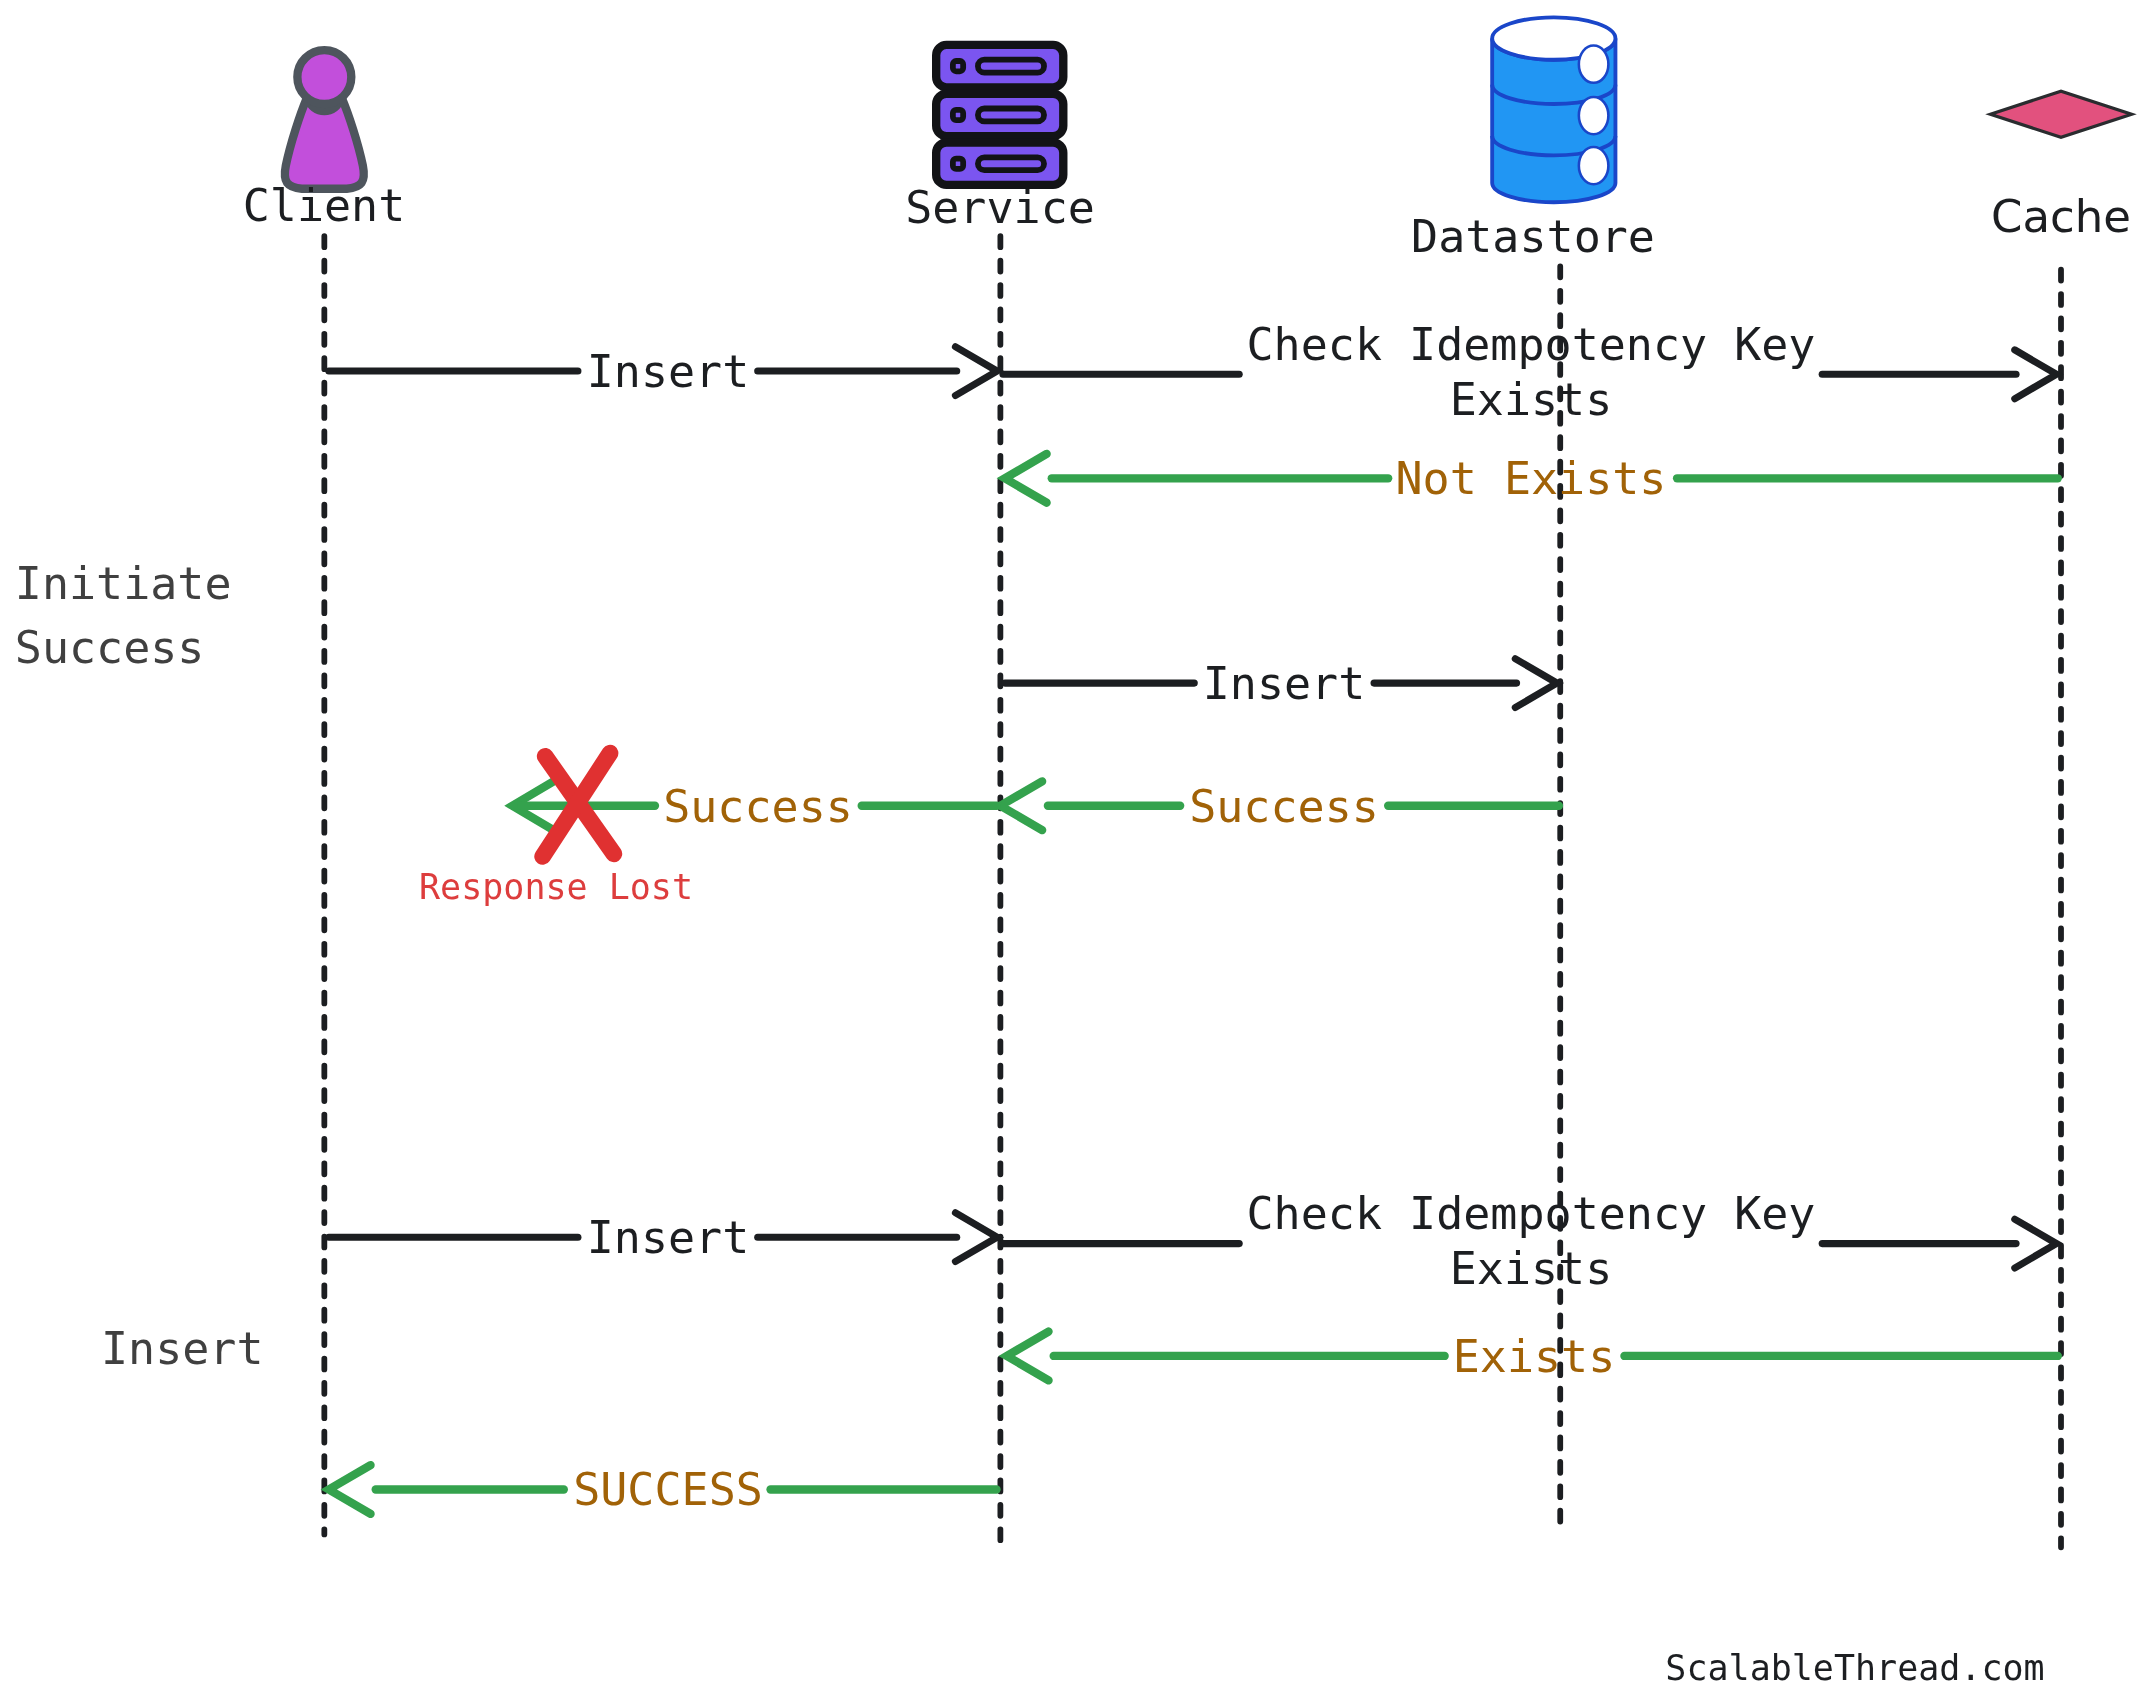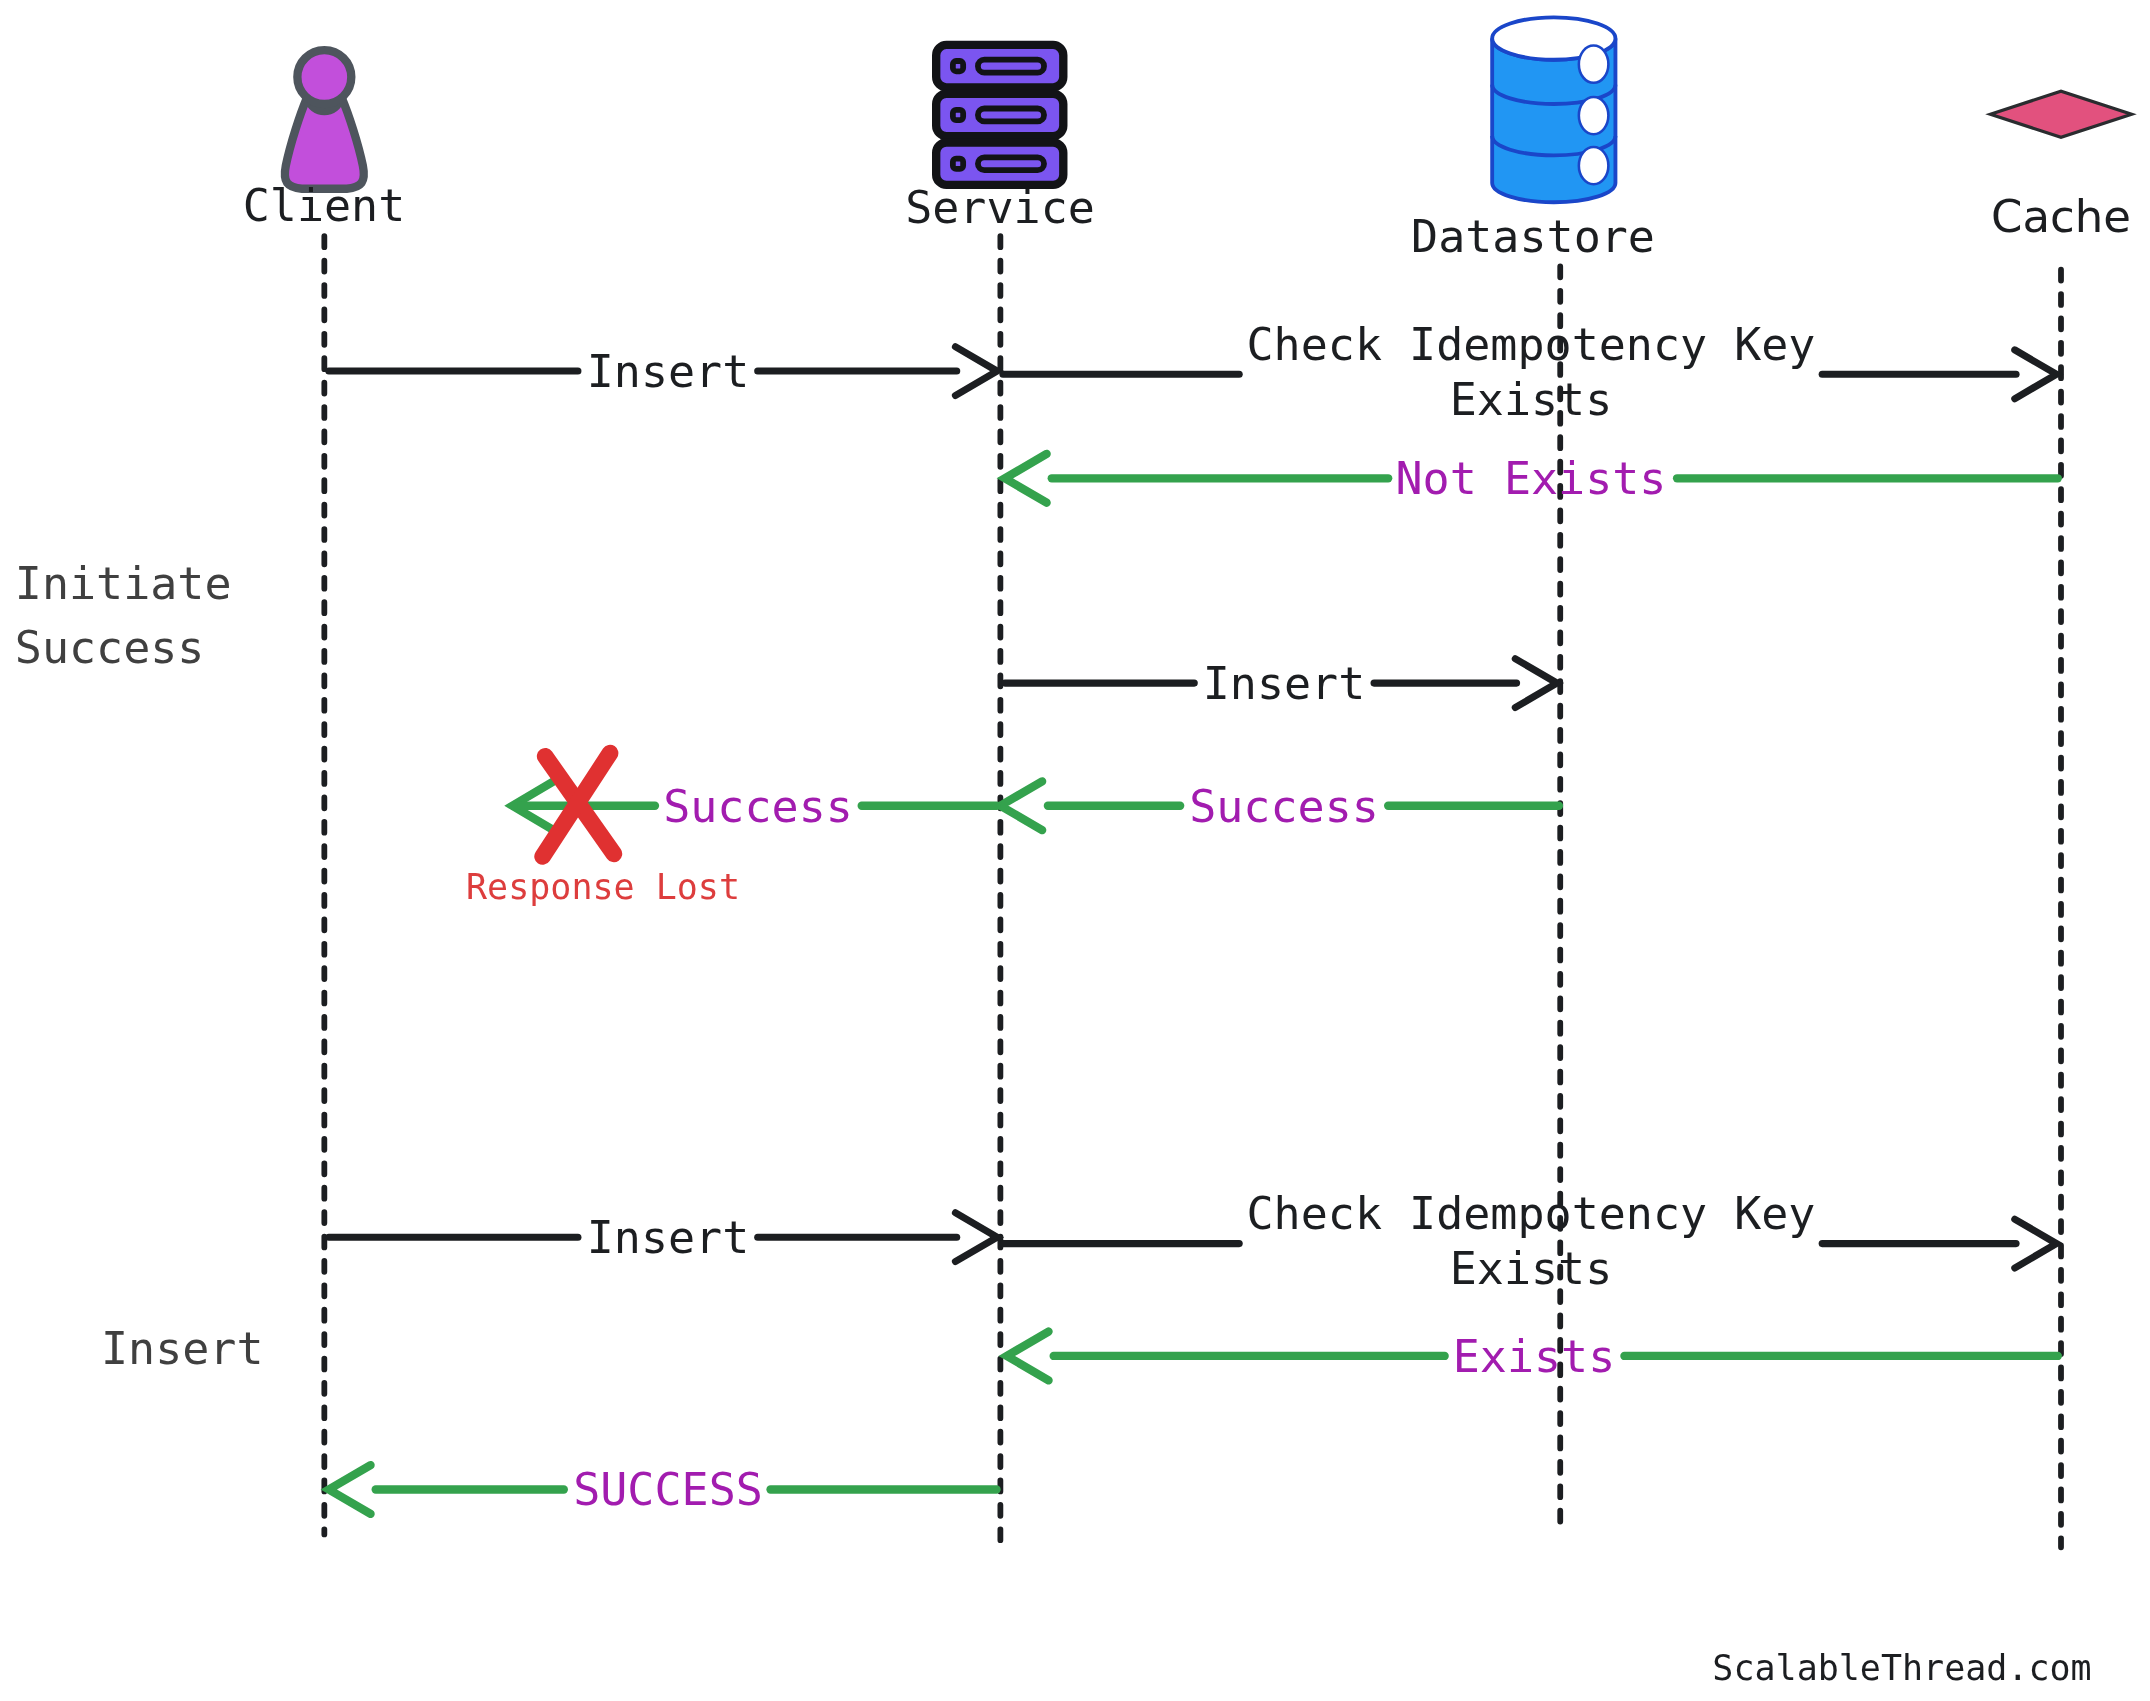--- a/index.html
+++ b/index.html
@@ -8,24 +8,24 @@
     overflow:hidden;
     font-family:"DejaVu Sans Mono","Liberation Mono",monospace;
     border-radius:19px;
   }
   .layer { position:absolute; left:0; top:0; }
   .lbl {
     position:absolute; transform:translate(-50%,-50%);
     font-size:45px; color:#1C1E21; white-space:nowrap; line-height:55px;
     text-align:center;
   }
-  .green { color:#a21caf;text-align:right; }
+  .green { color:#a16207;text-align:right; }
   .red   { color:#DD3D3D; }
   .sans  { font-family:"DejaVu Sans","Liberation Sans",sans-serif; }
-  .small { font-size:35px;margin-left:47px; }
+  .small { font-size:35px; }
   .phase {
     position:absolute; transform:translateY(-50%);
     font-size:45px; color:#404040; line-height:64px; white-space:nowrap;
   }
 </style>
 </head>
 <body>
 
 <div class="canvas">
 

